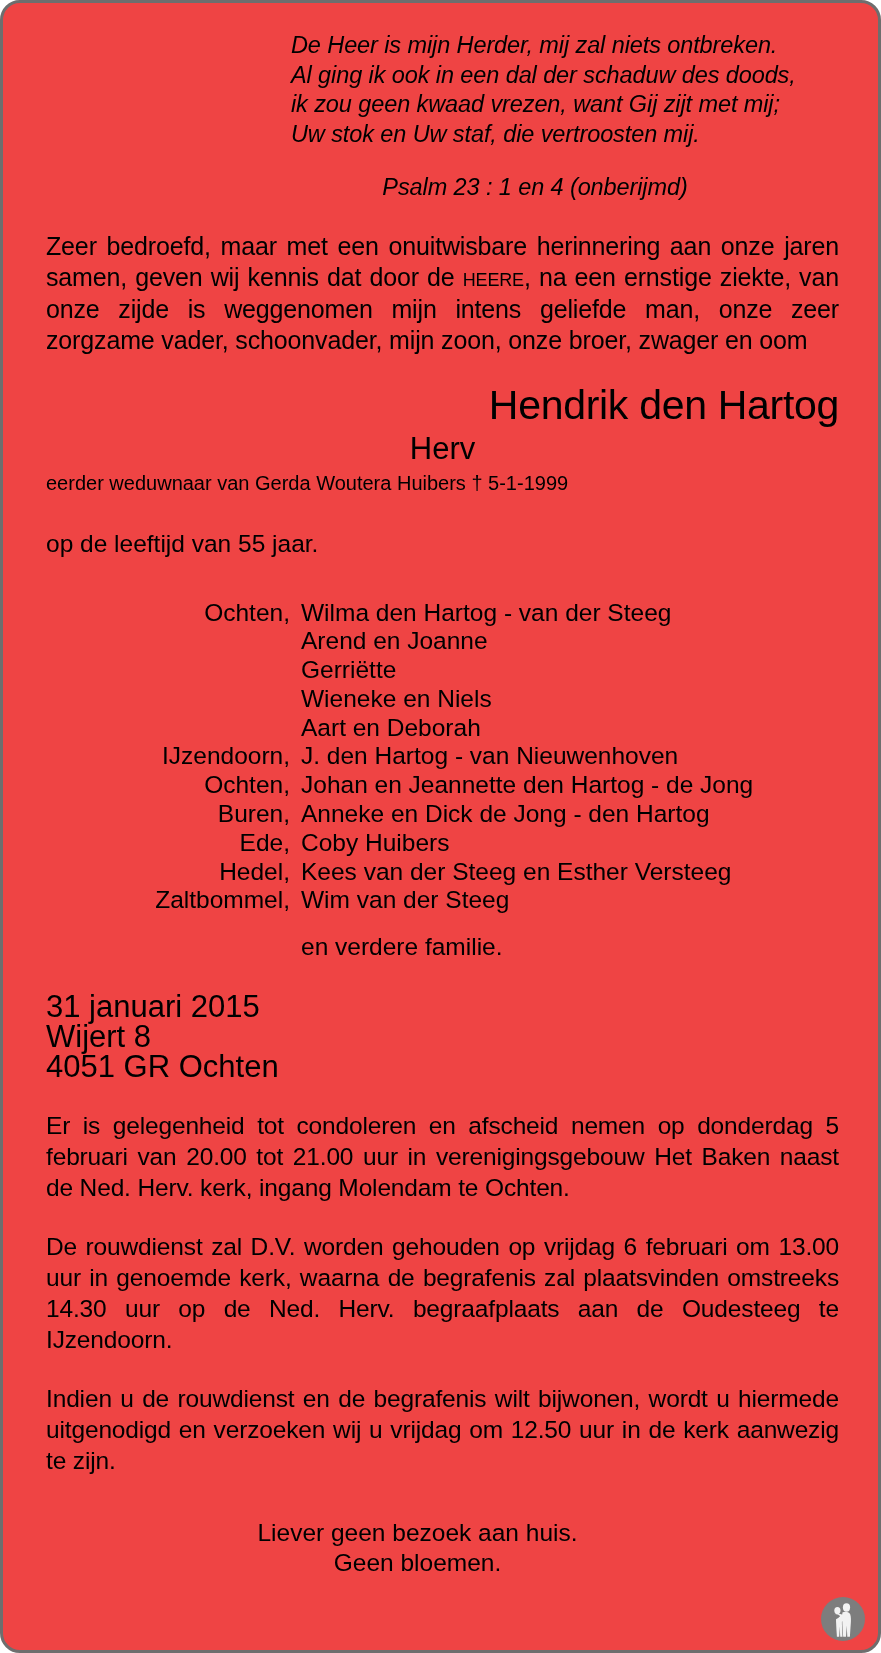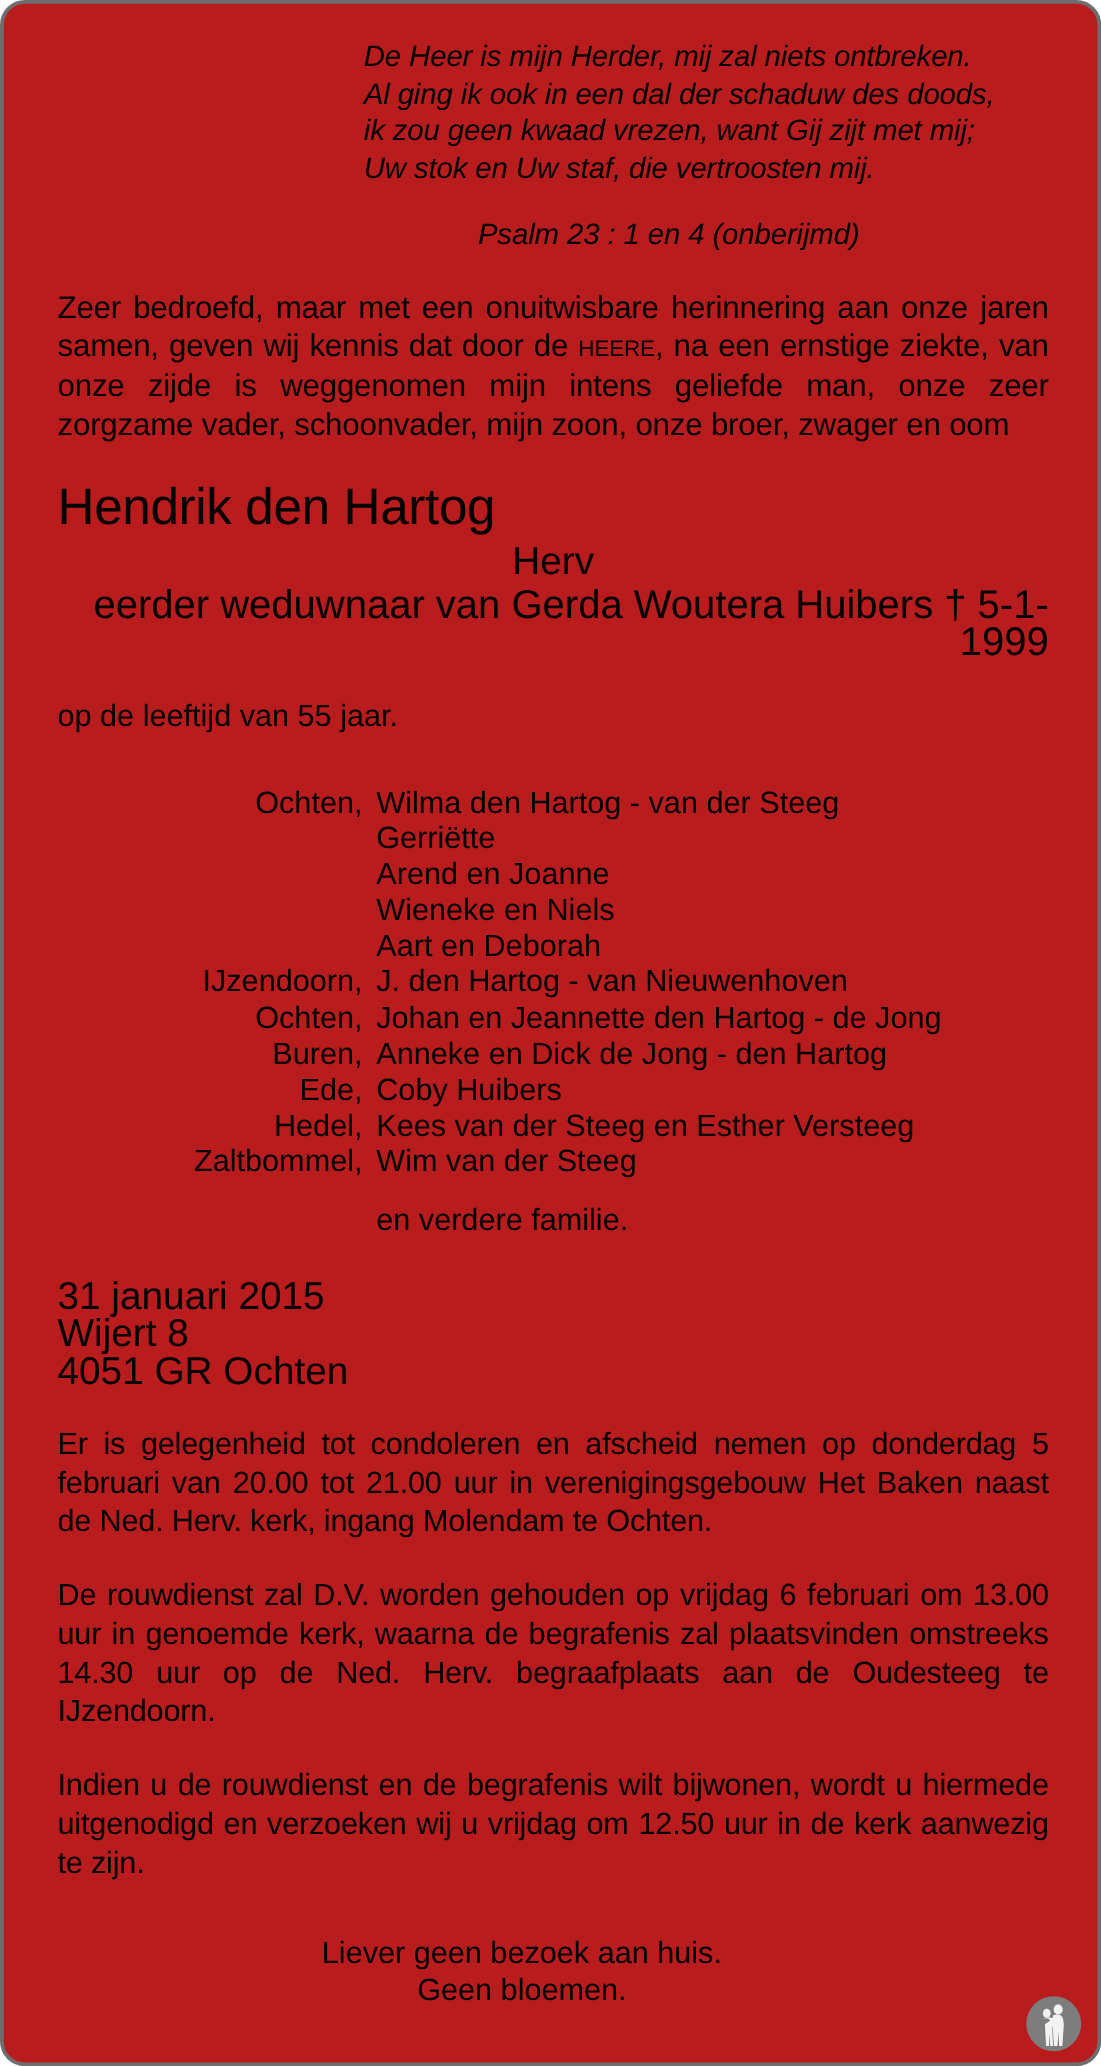--- a/index.html
+++ b/index.html
@@ -11,21 +11,21 @@
     font-family: "Liberation Sans", sans-serif;
     color: #000000;
   }
 
   .card {
     position: relative;
     box-sizing: border-box;
     width: 881px;
     height: 1653px;
     margin: 0;
-    background: #b91c1c;
+    background: #ef4444;
     border: 3px solid #6e6e6e;
     border-radius: 20px;
     overflow: hidden;
   }
 
   .inner {
     position: absolute;
     left: 43px;
     top: 0;
     width: 793px;
@@ -58,40 +58,40 @@
     letter-spacing: -0.15px;
   }
   .smallcaps {
     font-variant: small-caps;
     text-transform: lowercase;
   }
   .smallcaps::first-letter { text-transform: uppercase; }
 
   
   .name-main {
-    text-align: left;
+    text-align: right;
     font-size: 41px;
     line-height: 46px;
     letter-spacing: -0.3px;
   }
   .name-nick {
     text-align: center;
     font-size: 31px;
     line-height: 38px;
     margin-top: 2px;
   }
   .spouse-line {
     margin-top: 14px;
     text-align: center;
     font-size: 24.5px;
     line-height: 30px;
   }
   .prev-line {
-    text-align: right;
-    font-size: 32px;
+    text-align: left;
+    font-size: 20px;
     line-height: 30px;
   }
 
   .age-line {
     margin-top: 31px;
     font-size: 24.5px;
     line-height: 30px;
   }
 
   
@@ -170,25 +170,25 @@
     <div class="age-line">op de leeftijd van 55 jaar.</div>
 
     <table class="family">
       <tbody>
           <tr>
             <td class="fam-place">Ochten,</td>
             <td class="fam-name">Wilma den Hartog - van der Steeg</td>
           </tr>
           <tr>
             <td class="fam-place"></td>
+            <td class="fam-name">Arend en Joanne</td>
+          </tr>
+          <tr>
+            <td class="fam-place"></td>
             <td class="fam-name">Gerriëtte</td>
-          </tr>
-          <tr>
-            <td class="fam-place"></td>
-            <td class="fam-name">Arend en Joanne</td>
           </tr>
           <tr>
             <td class="fam-place"></td>
             <td class="fam-name">Wieneke en Niels</td>
           </tr>
           <tr>
             <td class="fam-place"></td>
             <td class="fam-name">Aart en Deborah</td>
           </tr>
           <tr>

